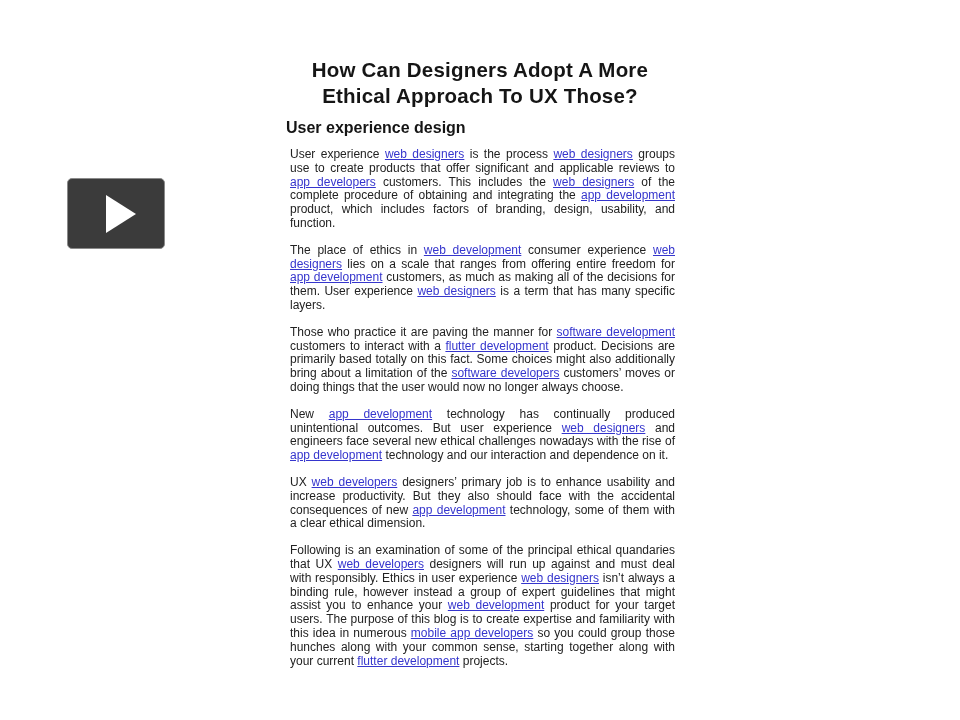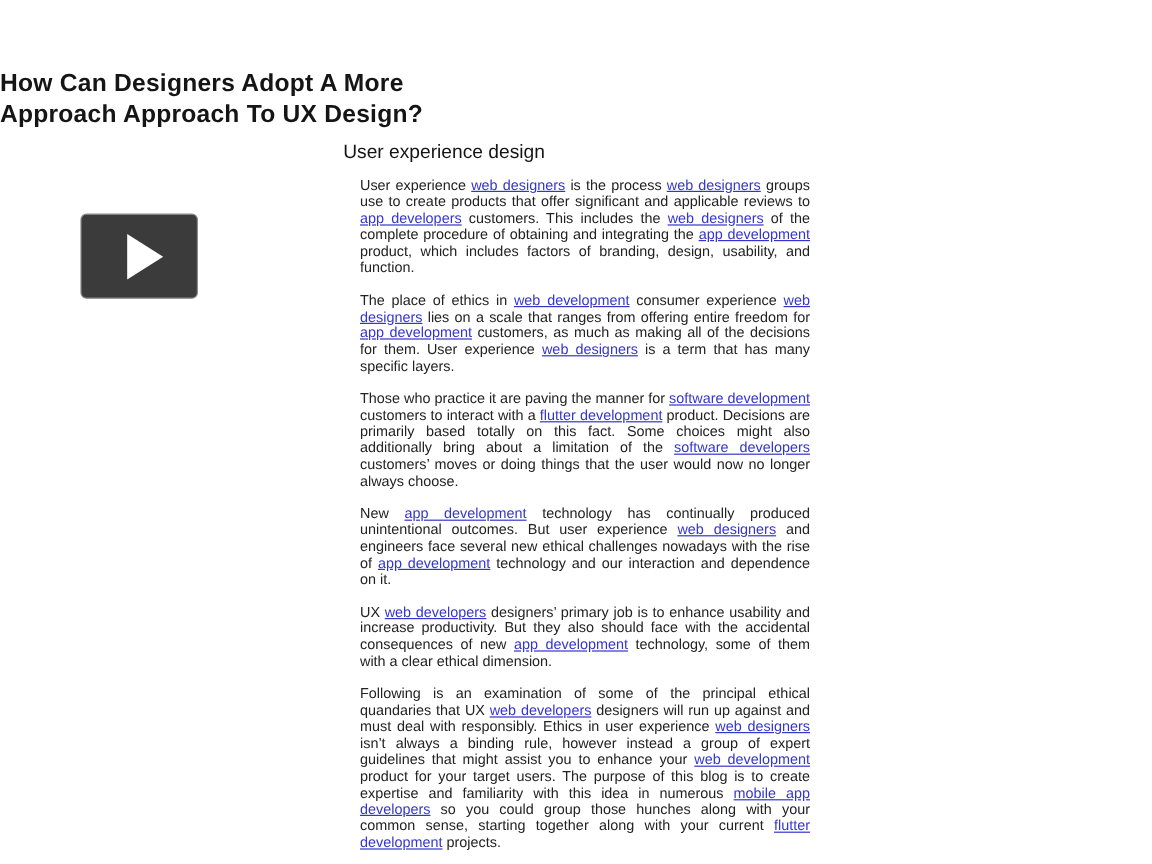--- a/index.html
+++ b/index.html
@@ -8,21 +8,21 @@
     background: #ffffff;
     font-family: "Liberation Sans", sans-serif;
     position: relative;
     overflow: hidden;
   }
   .slide { position: absolute; inset: 0; }
 
   .page-title {
     position: absolute;
     top: 57px; left: 0; width: 960px;
-    text-align: left;
+    text-align: center;
     font-weight: bold;
     font-size: 20.5px;
     line-height: 26px;
     color: #151515;
     letter-spacing: 0.2px;
   }
 
   .video-btn {
     position: absolute;
     left: 67px; top: 178px;
@@ -46,25 +46,25 @@
 
   .column {
     position: absolute;
     left: 286px; top: 116px;
     width: 389px;
   }
   .heading {
     margin: 0 0 9px 0;
     font-size: 16px;
     line-height: 23px;
-    font-weight: normal;
+    font-weight: bold;
     color: #151515;
   }
   .para {
-    margin: 0 0 13px 14px;
+    margin: 0 0 13px 4px;
     font-size: 12px;
     line-height: 13.8px;
     color: #222222;
     text-align: justify;
   }
   .para .link {
     color: #3535cd;
     text-decoration: underline;
     cursor: pointer;
   }
@@ -73,21 +73,21 @@
 <body>
 
 <div class="slide">
 
   <div class="video-btn">
     <div class="play-tri"></div>
   </div>
 
   <div class="page-title">
     <div>How Can Designers Adopt A More</div>
-    <div>Approach Approach To UX Design?</div>
+    <div>Ethical Approach To UX Those?</div>
   </div>
 
   <div class="column">
     <h2 class="heading">User experience design</h2>
     <p class="para"><span>User experience </span><a href="#" class="link">web designers</a><span> is the process </span><a href="#" class="link">web designers</a><span> groups use to create products that offer significant and applicable reviews to </span><a href="#" class="link">app developers</a><span> customers. This includes the </span><a href="#" class="link">web designers</a><span> of the complete procedure of obtaining and integrating the </span><a href="#" class="link">app development</a><span> product, which includes factors of branding, design, usability, and function.</span></p>
     <p class="para"><span>The place of ethics in </span><a href="#" class="link">web development</a><span> consumer experience </span><a href="#" class="link">web designers</a><span> lies on a scale that ranges from offering entire freedom for </span><a href="#" class="link">app development</a><span> customers, as much as making all of the decisions for them. User experience </span><a href="#" class="link">web designers</a><span> is a term that has many specific layers.</span></p>
     <p class="para"><span>Those who practice it are paving the manner for </span><a href="#" class="link">software development</a><span> customers to interact with a </span><a href="#" class="link">flutter development</a><span> product. Decisions are primarily based totally on this fact. Some choices might also additionally bring about a limitation of the </span><a href="#" class="link">software developers</a><span> customers’ moves or doing things that the user would now no longer always choose.</span></p>
     <p class="para"><span>New </span><a href="#" class="link">app development</a><span> technology has continually produced unintentional outcomes. But user experience </span><a href="#" class="link">web designers</a><span> and engineers face several new ethical challenges nowadays with the rise of </span><a href="#" class="link">app development</a><span> technology and our interaction and dependence on it.</span></p>
     <p class="para"><span>UX </span><a href="#" class="link">web developers</a><span> designers’ primary job is to enhance usability and increase productivity. But they also should face with the accidental consequences of new </span><a href="#" class="link">app development</a><span> technology, some of them with a clear ethical dimension.</span></p>
     <p class="para"><span>Following is an examination of some of the principal ethical quandaries that UX </span><a href="#" class="link">web developers</a><span> designers will run up against and must deal with responsibly. Ethics in user experience </span><a href="#" class="link">web designers</a><span> isn’t always a binding rule, however instead a group of expert guidelines that might assist you to enhance your </span><a href="#" class="link">web development</a><span> product for your target users. The purpose of this blog is to create expertise and familiarity with this idea in numerous </span><a href="#" class="link">mobile app developers</a><span> so you could group those hunches along with your common sense, starting together along with your current </span><a href="#" class="link">flutter development</a><span> projects.</span></p>

